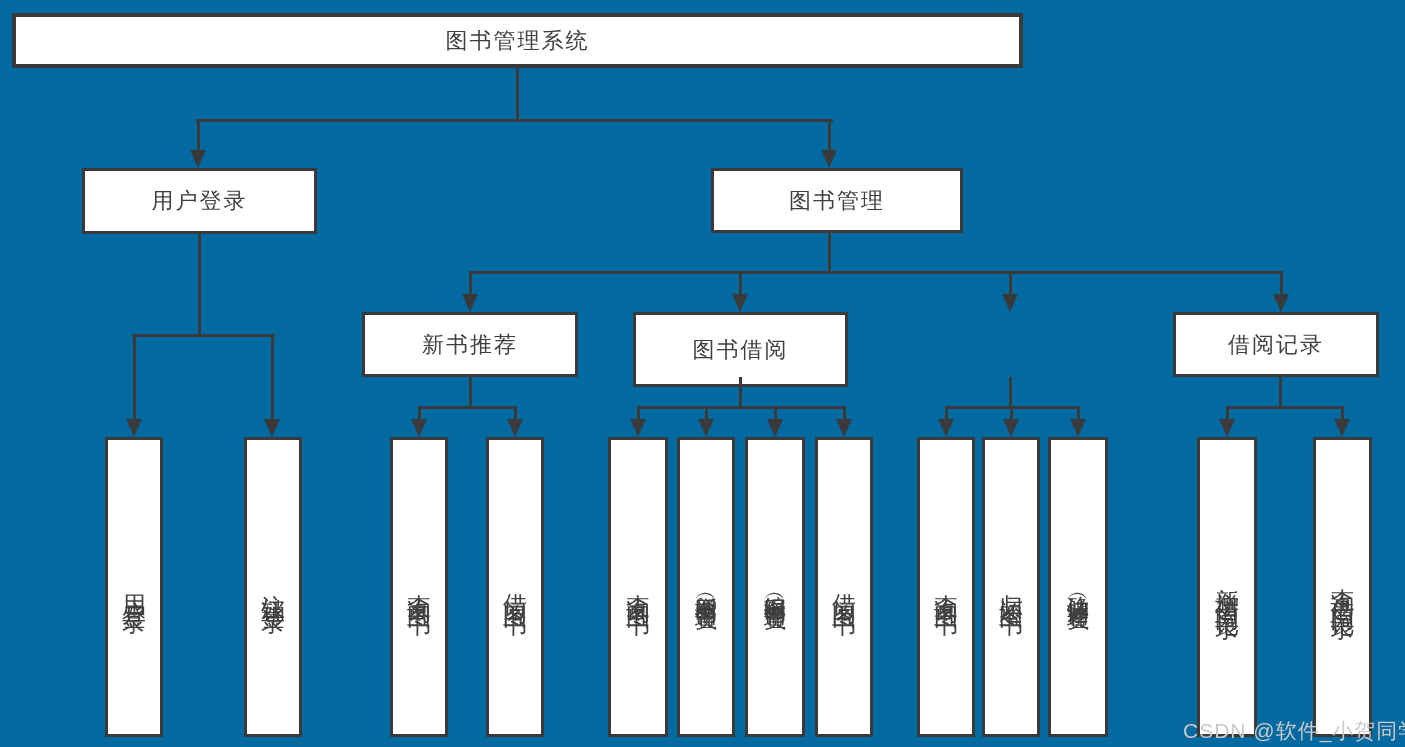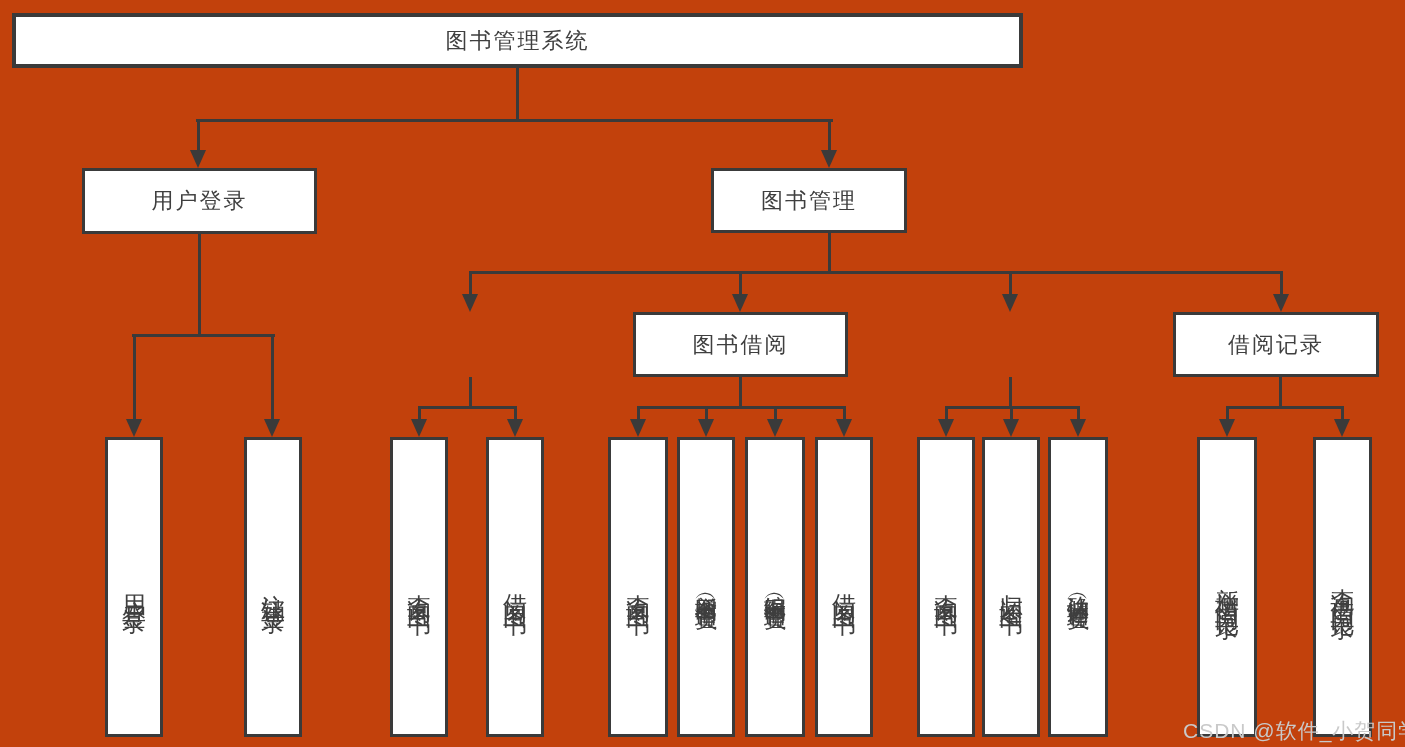--- a/index.html
+++ b/index.html
@@ -1,20 +1,20 @@
 <!DOCTYPE html>
 <html><head>
 <meta charset="utf-8">
 <style>
   html, body { margin: 0; padding: 0; background: #ffffff; }
   .stage {
     position: relative;
     width: 1405px;
     height: 747px;
-    background: #c2410c;
+    background: #0369a1;
     overflow: hidden;
     font-family: "Liberation Sans", sans-serif;
   }
   .box {
     position: absolute;
     box-sizing: border-box;
     border: 3px solid #3a3a3a;
     background: #ffffff;
     display: flex;
     align-items: center;
@@ -58,25 +58,28 @@
 
 <div class="stage">
 
   <div class="box h root" style="left:12px; top:13px; width:1011px; height:55px;">
     <span>图书管理系统</span>
   </div>
 
   <div class="box h" style="left:82px; top:168px; width:235px; height:66px;">
     <span>用户登录</span>
   </div>
-  <div class="box h" style="left:711px; top:168px; width:196px; height:65px;">
+  <div class="box h" style="left:711px; top:168px; width:252px; height:65px;">
     <span>图书管理</span>
   </div>
 
-  <div class="box h" style="left:633px; top:312px; width:215px; height:65px;font-family:Liberation Mono, monospace;">
+  <div class="box h" style="left:362px; top:312px; width:216px; height:65px;">
+    <span>新书推荐</span>
+  </div>
+  <div class="box h" style="left:633px; top:312px; width:215px; height:75px;font-family:Liberation Mono, monospace;">
     <span>图书借阅</span>
   </div>
   <div class="box h" style="left:1173px; top:312px; width:206px; height:65px;">
     <span>借阅记录</span>
   </div>
 
   <div class="box v" style="left:105px; top:437px; width:58px; height:300px;">
     <span>用户登录</span>
   </div>
   <div class="box v" style="left:244px; top:437px; width:58px; height:300px;">

